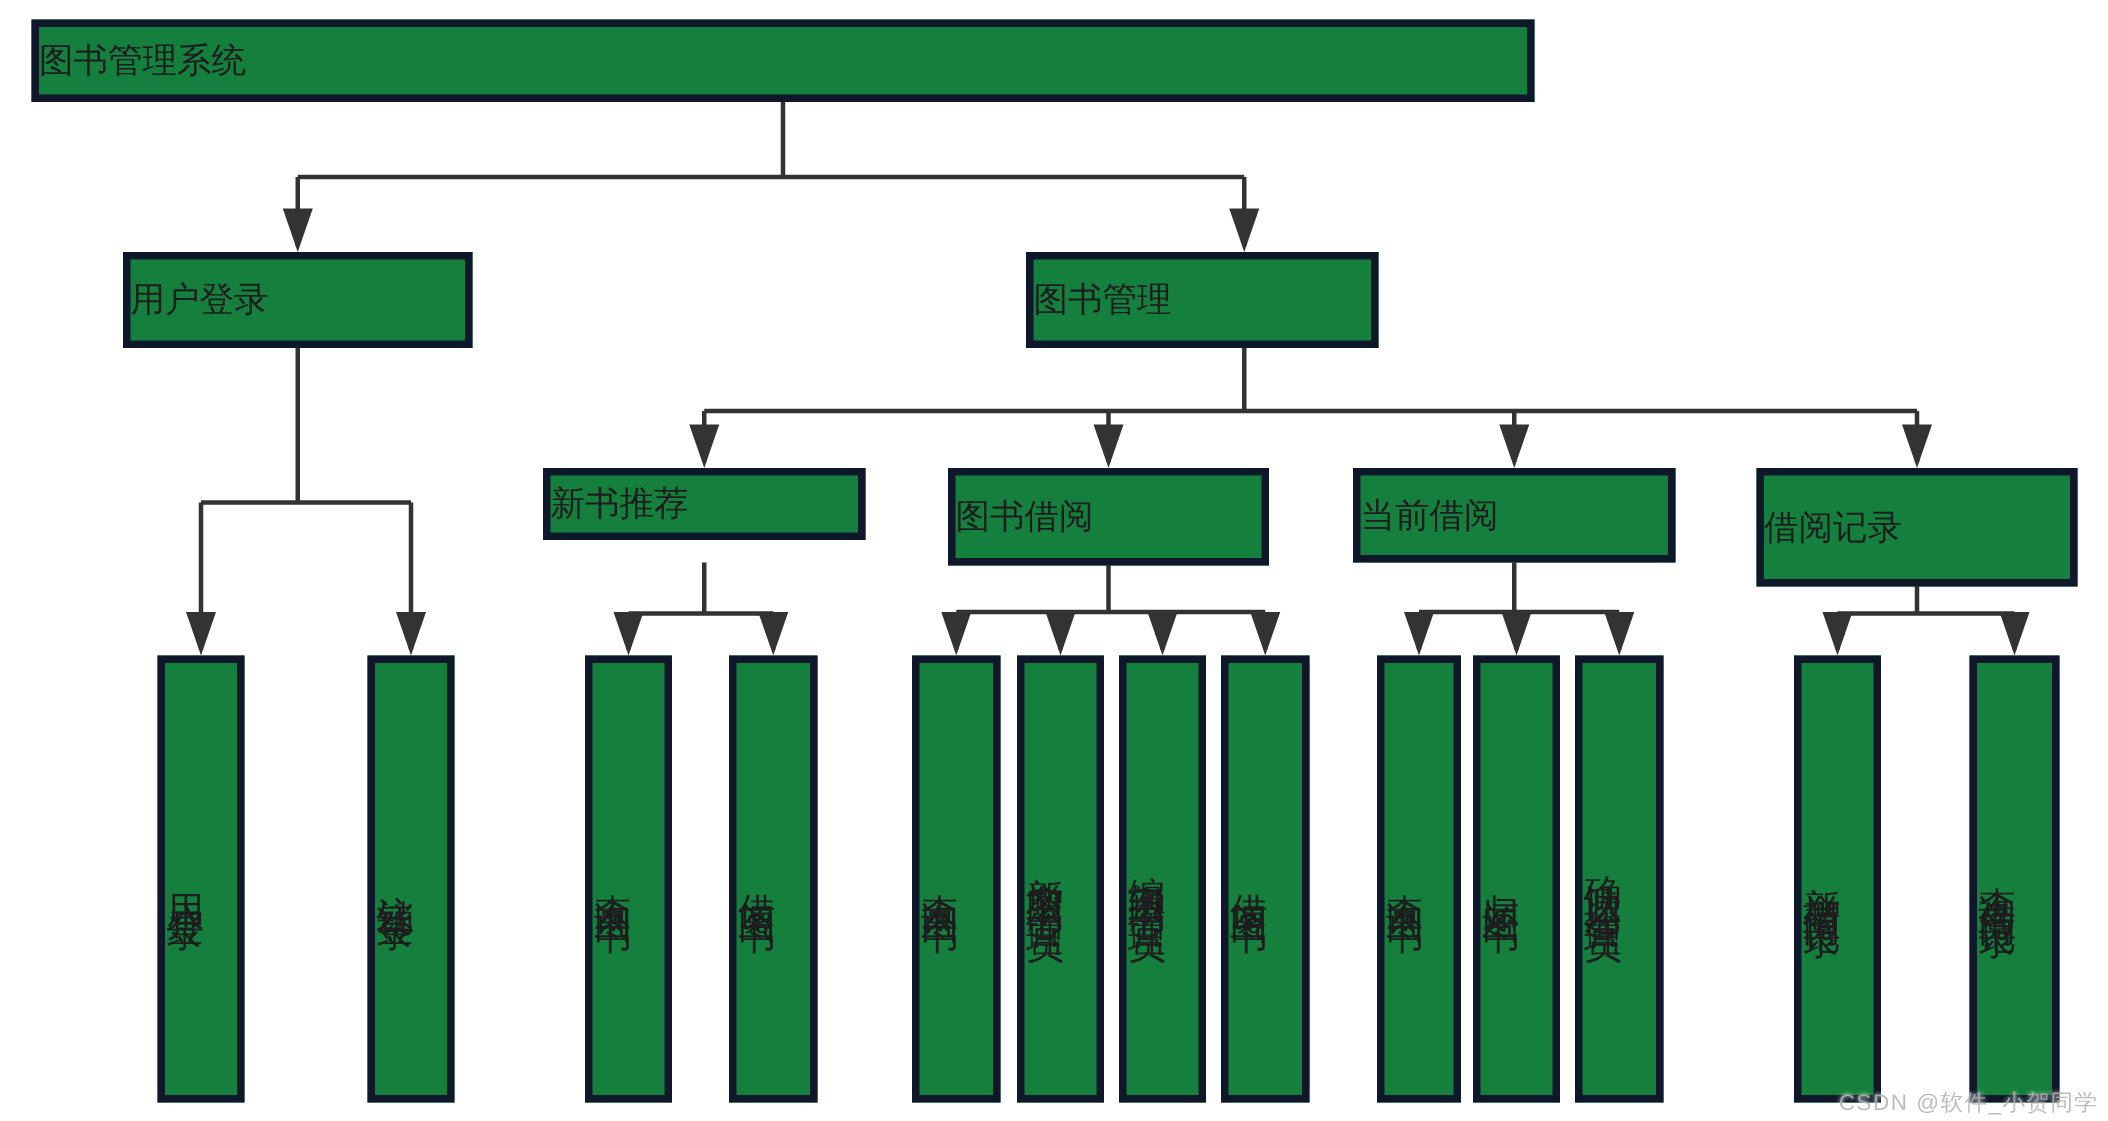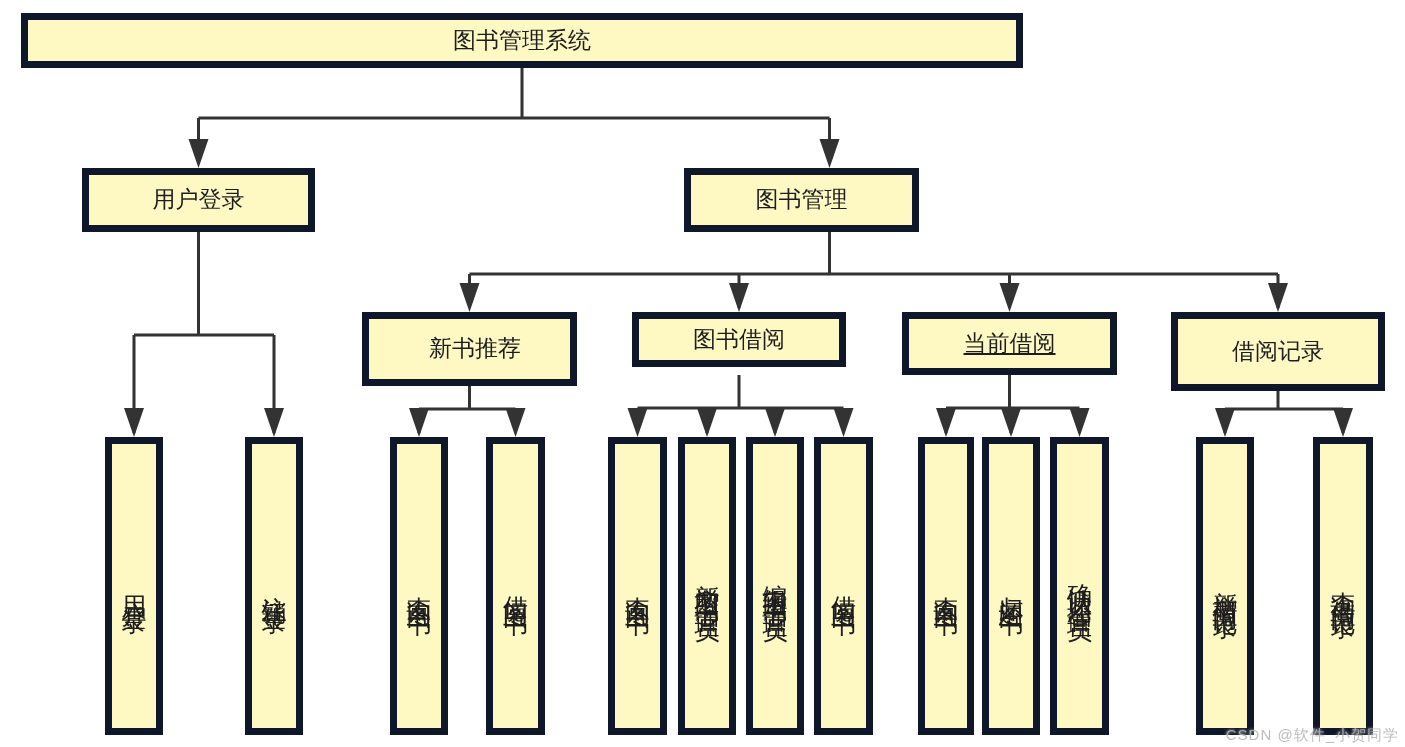--- a/index.html
+++ b/index.html
@@ -13,25 +13,25 @@
   }
   #edges {
     position: absolute;
     left: 0; top: 0;
     width: 1405px; height: 747px;
     pointer-events: none;
   }
   .node {
     position: absolute;
     box-sizing: border-box;
-    border: 7px solid #0f172a;
-    background: #fef9c3;
+    border: 5px solid #0f172a;
+    background: #15803d;
     display: flex;
     align-items: center;
-    justify-content: center;
+    justify-content: flex-start;
     color: #1d1d1f;
   }
   .node .label {
     font-size: 23px;
     line-height: 1.2;
     text-align: center;
     white-space: nowrap;
   }
   .node.vertical .label {
     writing-mode: vertical-rl;
@@ -86,27 +86,27 @@
   <div id="nodes">
       <div class="node" style="left: 21px; top: 13px; width: 1002px; height: 55px;">
         <span class="label">图书管理系统</span>
       </div>
       <div class="node" style="left: 82px; top: 168px; width: 233px; height: 64px;">
         <span class="label">用户登录</span>
       </div>
       <div class="node" style="left: 684px; top: 168px; width: 235px; height: 64px;">
         <span class="label">图书管理</span>
       </div>
-      <div class="node" style="left: 362px; top: 312px; width: 215px; height: 74px; padding-left: 11px;">
+      <div class="node" style="left: 362px; top: 312px; width: 215px; height: 48px;">
         <span class="label">新书推荐</span>
       </div>
-      <div class="node" style="left: 632px; top: 312px; width: 214px; height: 55px;">
+      <div class="node" style="left: 632px; top: 312px; width: 214px; height: 65px;">
         <span class="label">图书借阅</span>
       </div>
-      <div class="node" style="left: 902px; top: 312px; width: 215px; height: 63px; text-decoration: underline;">
+      <div class="node" style="left: 902px; top: 312px; width: 215px; height: 63px;">
         <span class="label">当前借阅</span>
       </div>
       <div class="node" style="left: 1171px; top: 312px; width: 214px; height: 79px;">
         <span class="label">借阅记录</span>
       </div>
       <div class="node vertical" style="left: 105px; top: 437px; width: 58px; height: 298px;">
         <span class="label">用户登录</span>
       </div>
       <div class="node vertical" style="left: 245px; top: 437px; width: 58px; height: 298px;">
         <span class="label">注销登录</span>

